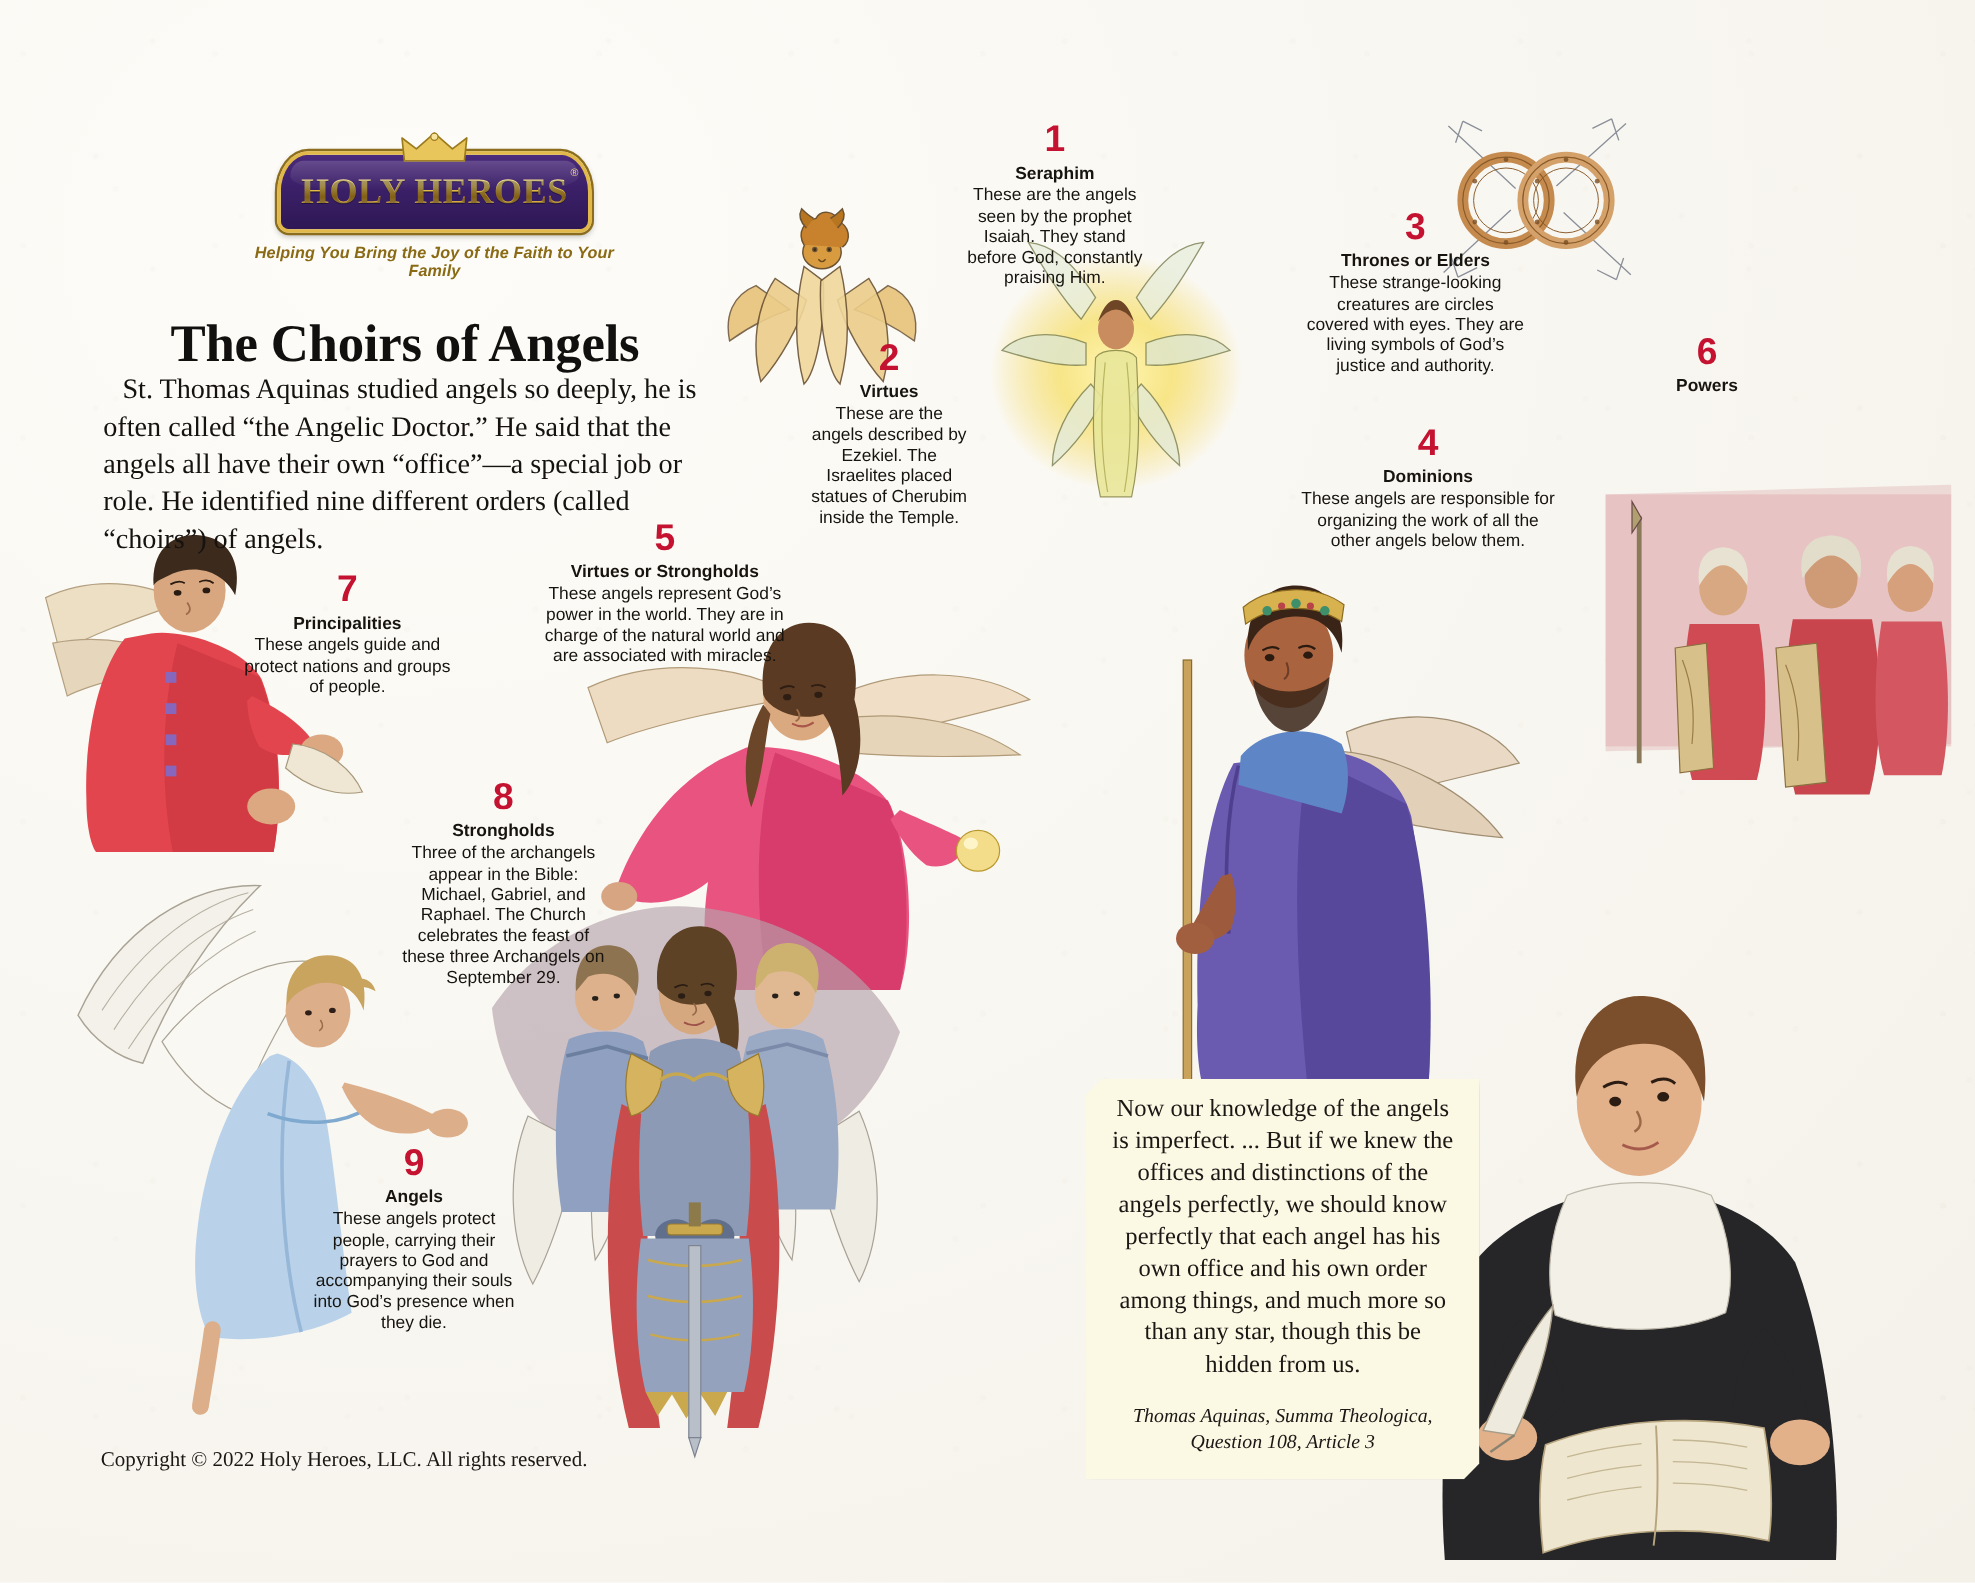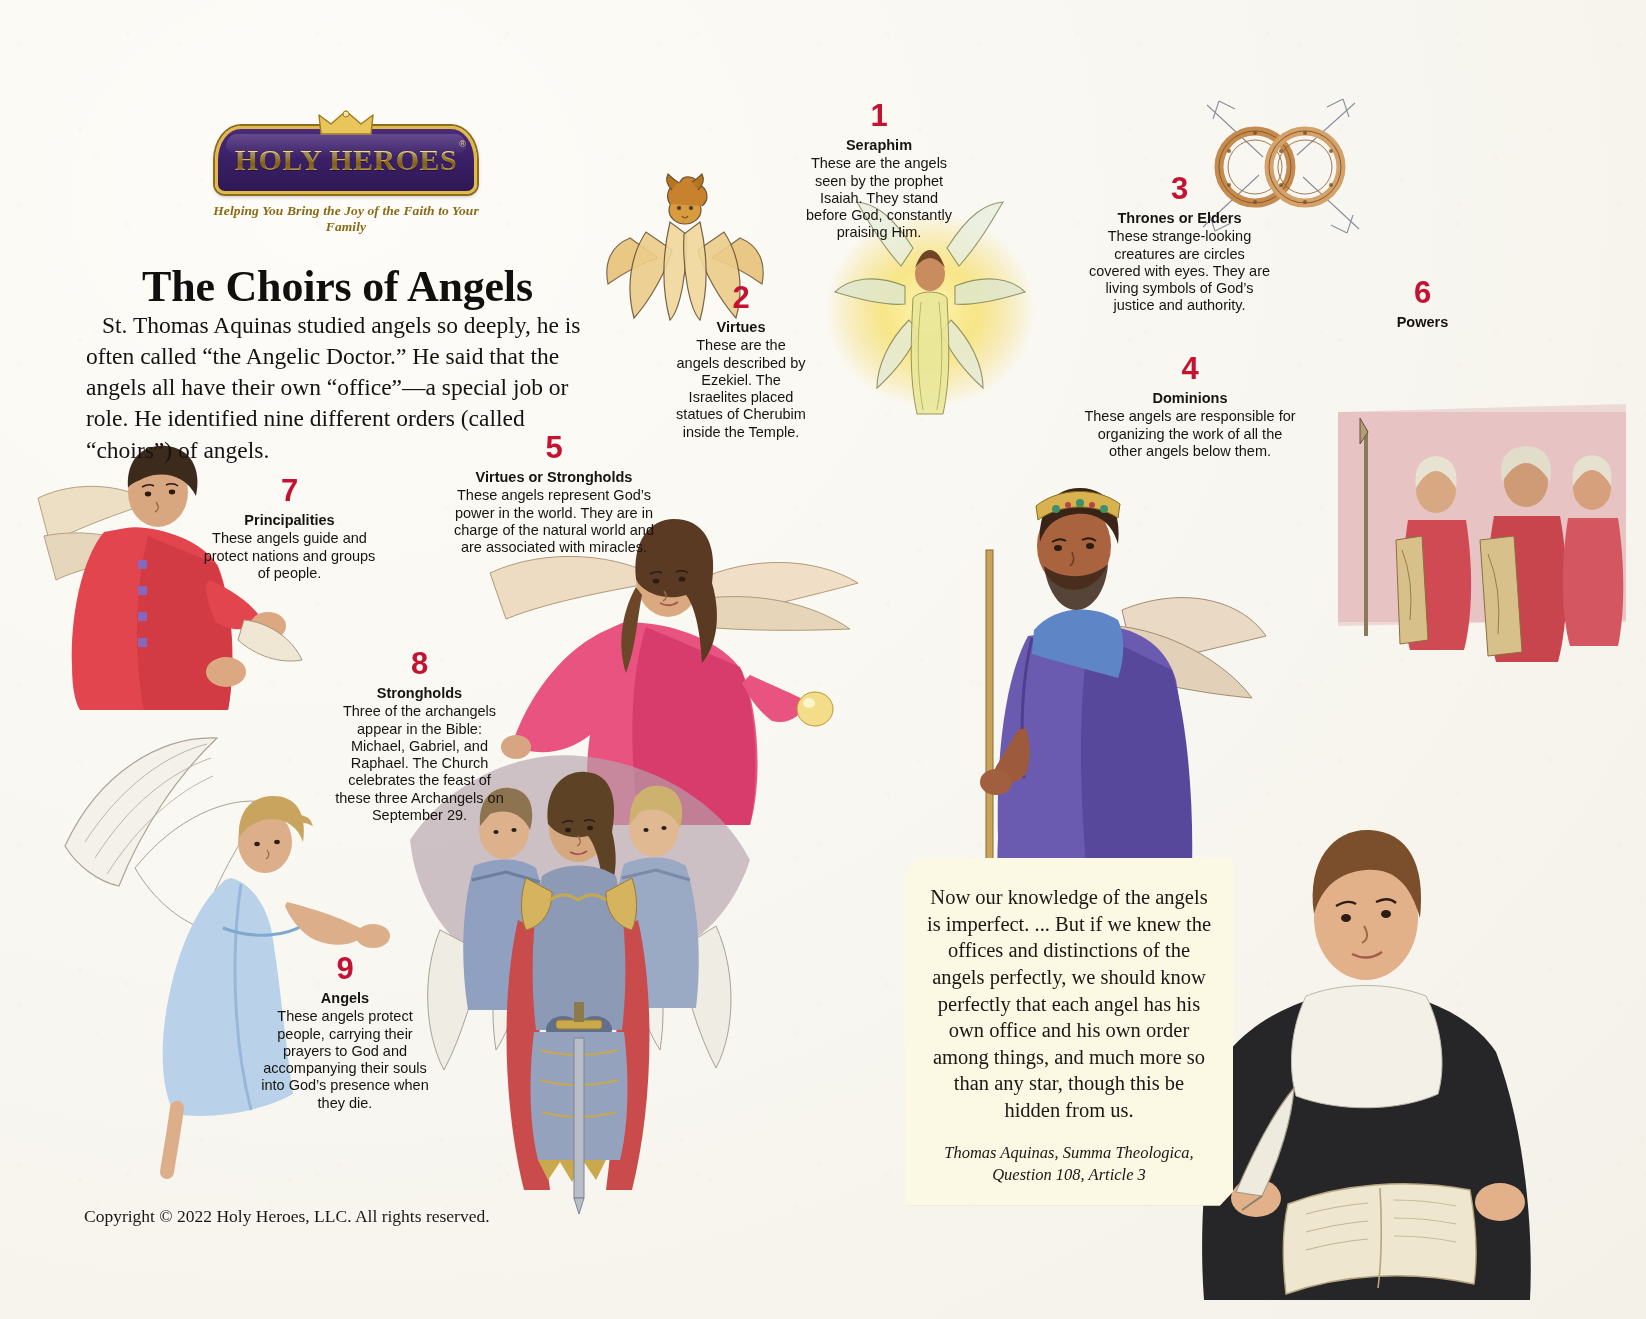--- a/index.html
+++ b/index.html
@@ -29,21 +29,21 @@
       radial-gradient(circle at 38% 62%, rgba(190,180,160,.08) 0 2px, transparent 3px),
       radial-gradient(circle at 67% 18%, rgba(190,180,160,.08) 0 2px, transparent 3px),
       radial-gradient(circle at 84% 75%, rgba(190,180,160,.07) 0 2px, transparent 3px),
       radial-gradient(circle at 55% 90%, rgba(190,180,160,.07) 0 2px, transparent 3px);
     background-size: 160px 160px, 210px 210px, 190px 190px, 240px 240px, 175px 175px;
   }
 
   .abs { position: absolute; }
 
   
-  #logo-block { left: 196px; top: 112px; width: 300px; text-align: center; }
+  #logo-block { left: 212px; top: 112px; width: 300px; text-align: center; }
   .logo-badge {
     position: relative;
     width: 256px; height: 62px;
     margin: 14px auto 0;
     border-radius: 26px 26px 10px 10px / 34px 34px 10px 10px;
     background: linear-gradient(180deg,#4a2a7a 0%, #3b2068 45%, #2e1854 100%);
     border: 3px solid #e0b94a;
     box-shadow: 0 0 0 2px #8b6d1d, 0 2px 5px rgba(0,0,0,.3);
     display: flex; align-items: center; justify-content: center;
   }
@@ -69,21 +69,21 @@
   .logo-reg {
     position: absolute; right: 8px; top: 10px;
     font-size: 9px; color: #f0d27a;
   }
   .crown {
     position: absolute; left: 50%; top: -19px; transform: translateX(-50%);
     width: 56px; height: 26px;
   }
   .tagline {
     margin-top: 9px;
-    font-family: Liberation Serif, serif;
+    font-family: Liberation Sans, sans-serif;
     font-style: italic;
     font-weight: bold;
     font-size: 13.5px;
     color: #8a6a15;
     letter-spacing: .1px;
   }
 
   
   #title {
     left: 142px; top: 232px; width: 430px;
@@ -133,22 +133,22 @@
   #c3 { left: 1087px; top: 173px; width: 185px; }
   #c4 { left: 1082px; top: 353px; width: 216px; }
   #c5 { left: 444px; top: 432px;  width: 220px; }
   #c6 { left: 1330px; top: 277px; width: 185px; }
   #c7 { left: 196px; top: 475px;  width: 187px; }
   #c8 { left: 332px; top: 648px;  width: 175px; }
   #c9 { left: 256px; top: 953px;  width: 178px; }
 
   
   #quote-box {
-    left: 905px; top: 858px;
-    width: 288px; padding: 26px 20px 20px;
+    left: 905px; top: 899px;
+    width: 288px; padding: 12px 20px 20px;
     background: #fbf8e4;
     box-shadow: 3px 4px 7px rgba(0,0,0,.28);
     clip-path: polygon(
       4% 0%, 100% 0%, 100% 96%, 96% 100%, 0% 100%, 0% 4%);
   }
   #quote-box .qtext {
     font-family: "Liberation Serif", serif;
     font-size: 20.5px;
     line-height: 1.30;
     color: #1a1714;

